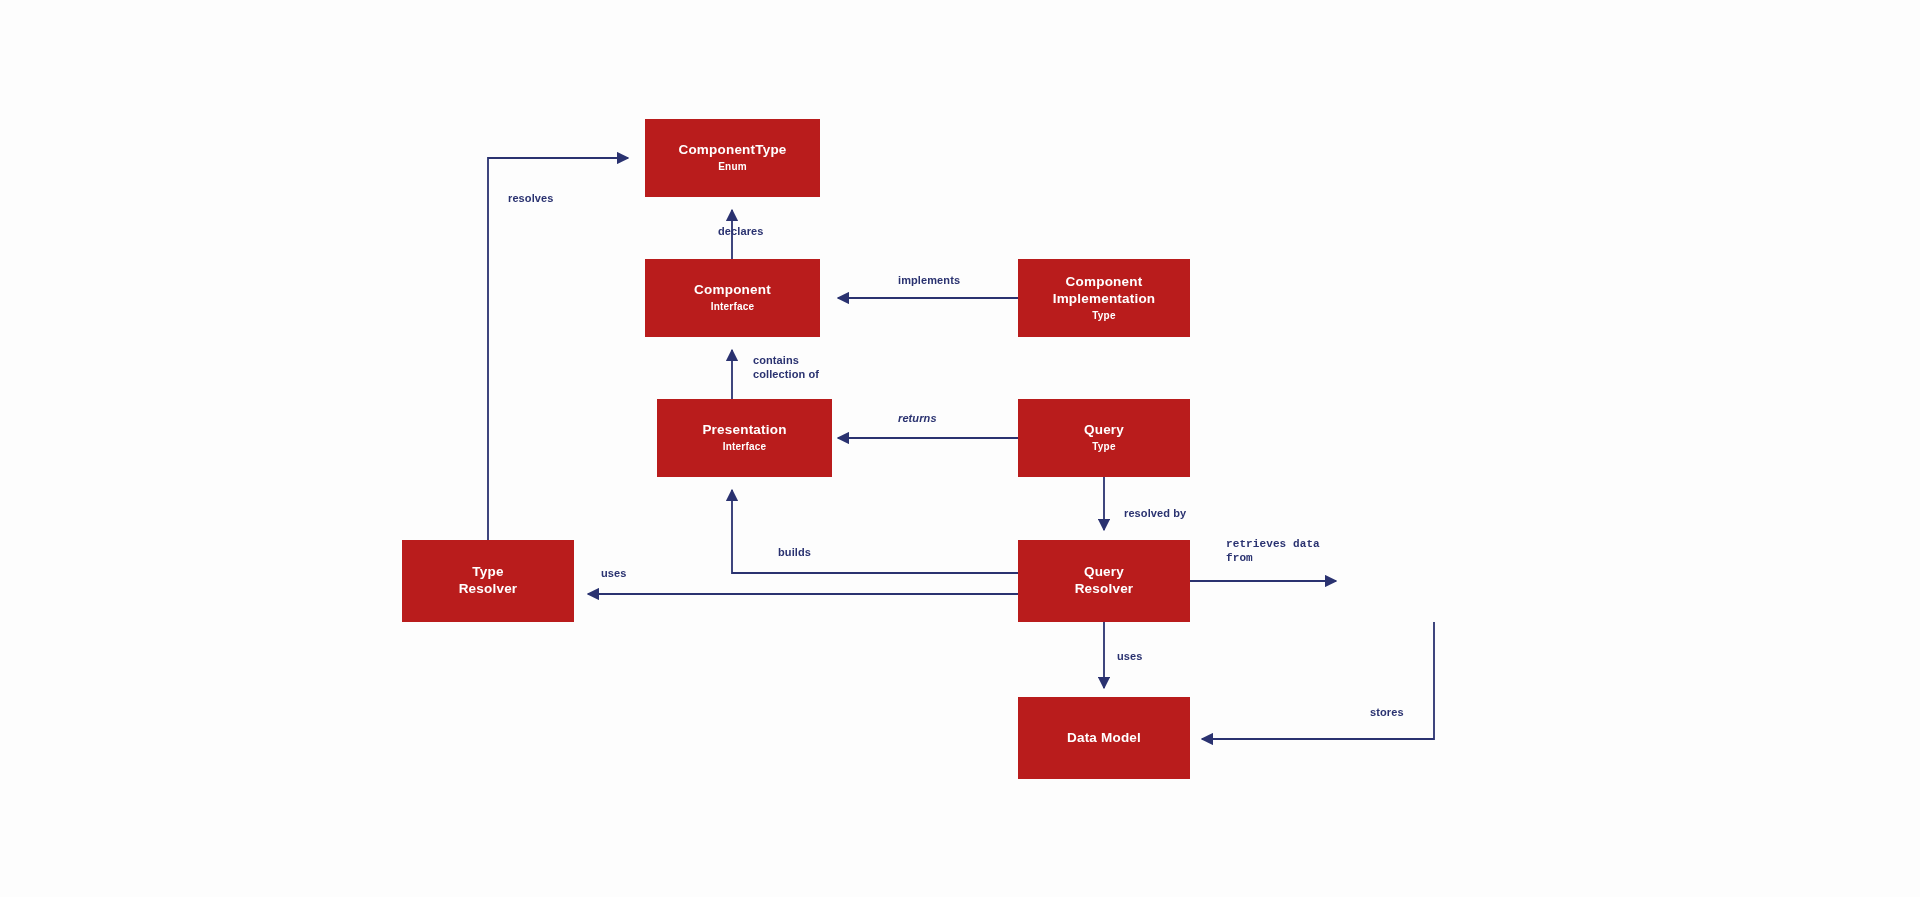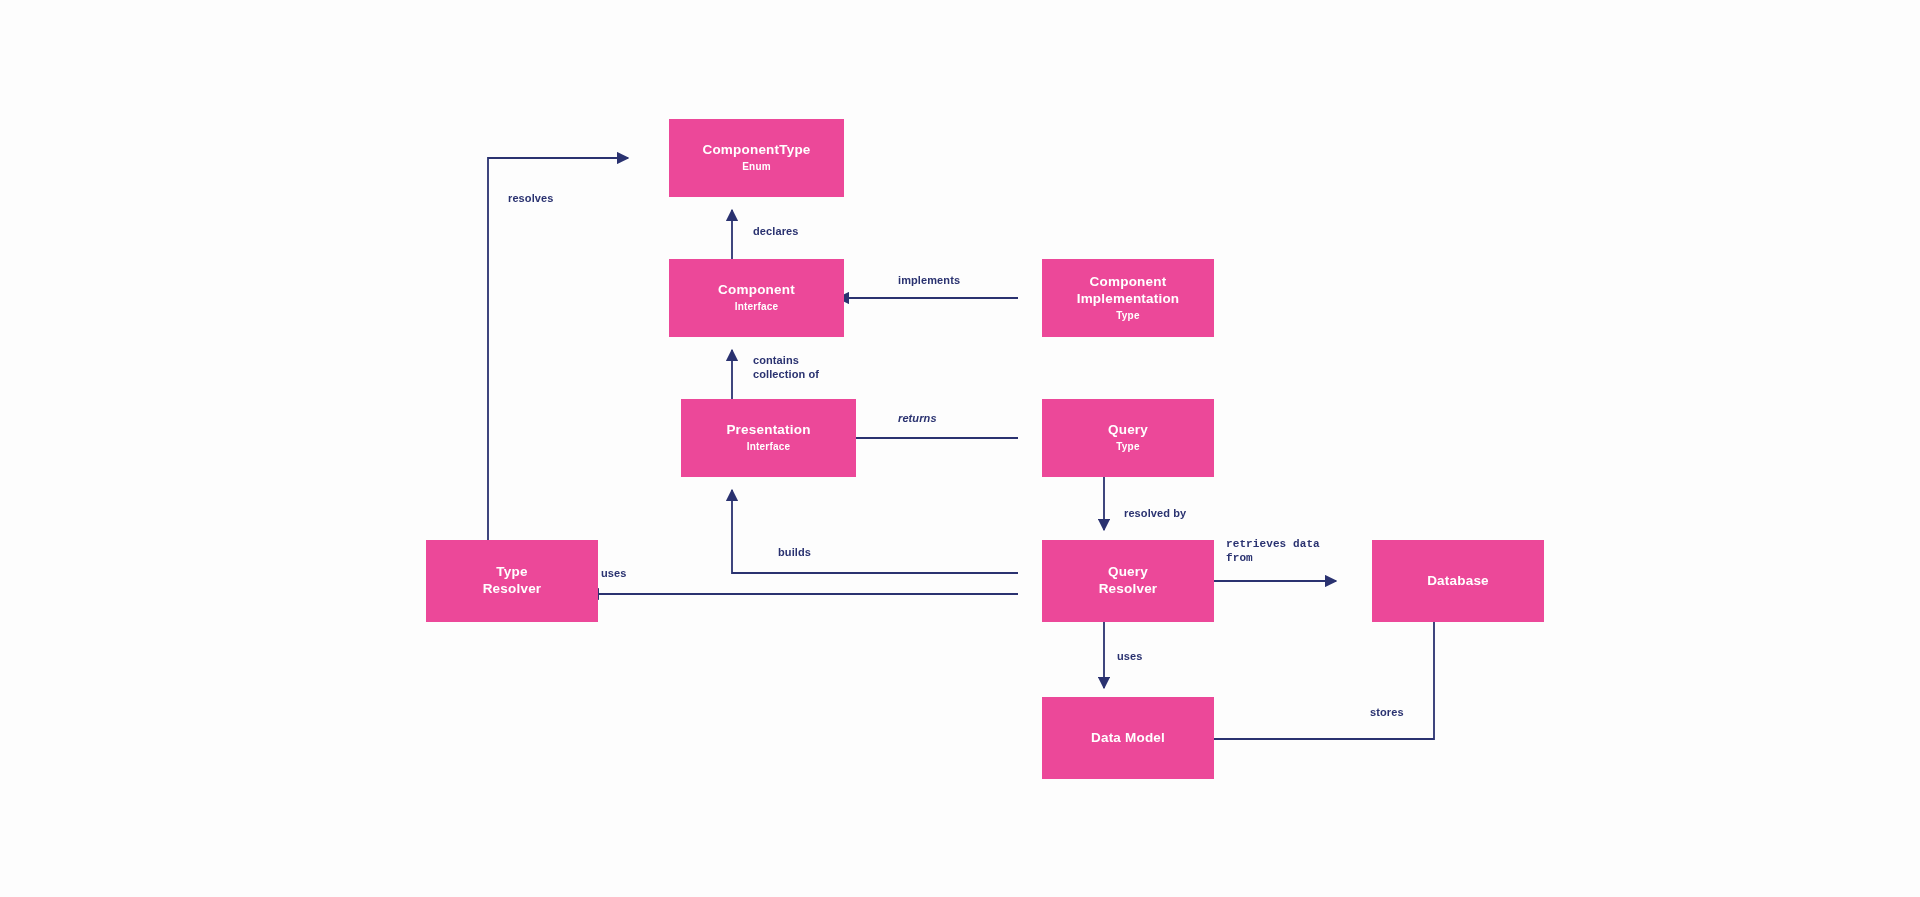--- a/index.html
+++ b/index.html
@@ -22,29 +22,28 @@
     position: absolute;
     left: 0;
     top: 0;
     width: 1920px;
     height: 897px;
     pointer-events: none;
   }
   .node {
     position: absolute;
     box-sizing: border-box;
-    background: #ec4899;
+    background: #b91c1c;
     display: flex;
     flex-direction: column;
     align-items: center;
     justify-content: center;
     text-align: center;
     color: #ffffff;
     line-height: 1.25;
-    margin-left: 24px;
   }
   .node-title {
     font-size: 13.5px;
     font-weight: bold;
     letter-spacing: 0.2px;
     white-space: pre-line;
   }
   .node-sub {
     font-size: 10px;
     font-weight: bold;
@@ -127,31 +126,28 @@
   <div class="node" style="left:402px; top:540px; width:172px; height:82px;">
     <div class="node-title">Type
 Resolver</div>
   </div>
 
   <div class="node" style="left:1018px; top:540px; width:172px; height:82px;">
     <div class="node-title">Query
 Resolver</div>
   </div>
 
-  <div class="node" style="left:1348px; top:540px; width:172px; height:82px;">
-    <div class="node-title">Database</div>
-  </div>
 
   <div class="node" style="left:1018px; top:697px; width:172px; height:82px;">
     <div class="node-title">Data Model</div>
   </div>
 
   <div class="edge-label left" style="left:508px; top:172px;margin-top:20px;">resolves</div>
 
-  <div class="edge-label left" style="left:753px; top:225px;">declares</div>
+  <div class="edge-label left" style="left:718px; top:225px;">declares</div>
 
   <div class="edge-label left" style="left:898px; top:274px;">implements</div>
 
   <div class="edge-label left" style="left:753px; top:354px;">contains
 collection of</div>
 
   <div class="edge-label left" style="left:898px; top:412px;font-style:italic;">returns</div>
 
   <div class="edge-label left" style="left:1124px; top:507px;">resolved by</div>
 

